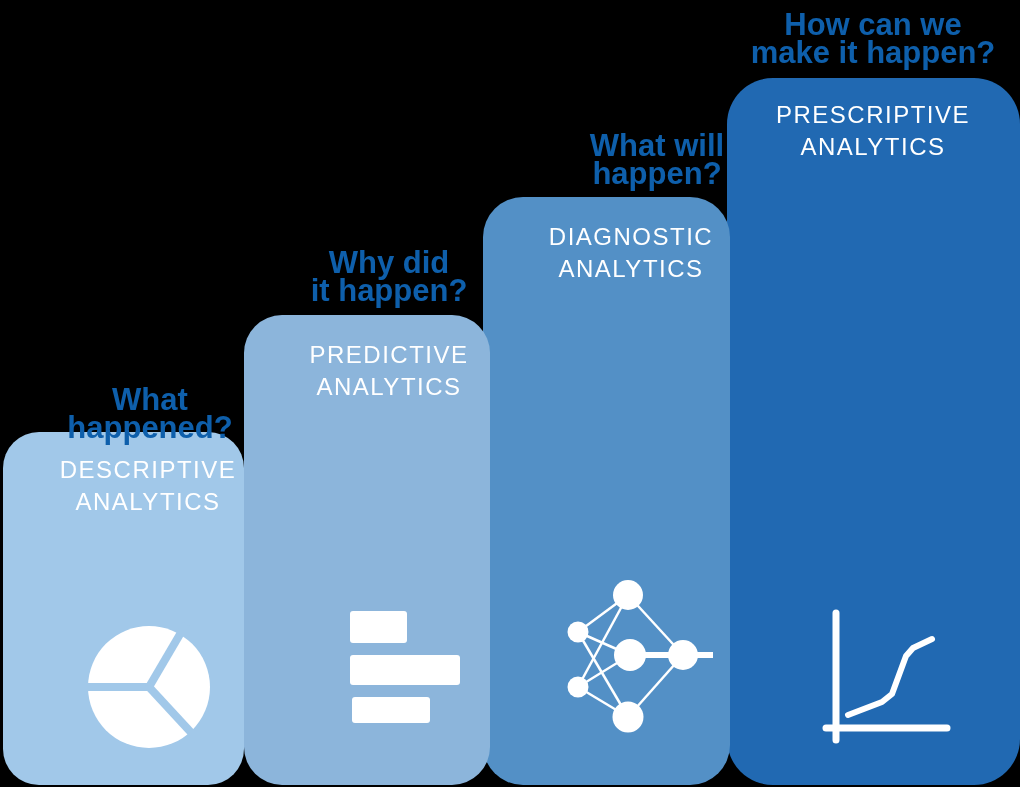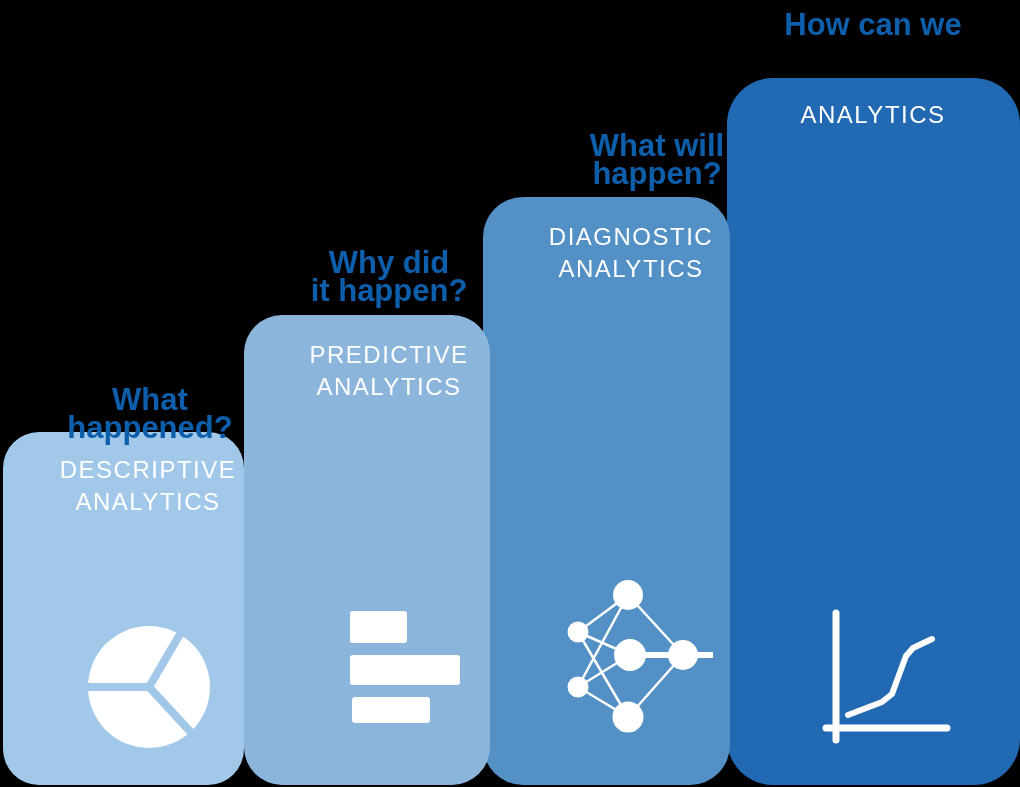--- a/index.html
+++ b/index.html
@@ -63,35 +63,37 @@
   <div class="question q-diagnostic">
     <div>Why did</div>
     <div>it happen?</div>
   </div>
   <div class="question q-predictive">
     <div>What will</div>
     <div>happen?</div>
   </div>
   <div class="question q-prescriptive">
     <div>How can we</div>
+    <div>make it happen?</div>
   </div>
 
   <div class="bar-title t-descriptive">
     <div>DESCRIPTIVE</div>
     <div>ANALYTICS</div>
   </div>
   <div class="bar-title t-diagnostic">
     <div>PREDICTIVE</div>
     <div>ANALYTICS</div>
   </div>
   <div class="bar-title t-predictive">
     <div>DIAGNOSTIC</div>
     <div>ANALYTICS</div>
   </div>
   <div class="bar-title t-prescriptive">
+    <div>PRESCRIPTIVE</div>
     <div>ANALYTICS</div>
   </div>
 
   <svg class="icon icon-pie" width="140" height="140" viewBox="0 0 140 140">
     <circle cx="70" cy="70" r="61" fill="var(--icon)"></circle>
     <g stroke="var(--bar1)" stroke-width="8" stroke-linecap="butt">
       <line x1="70" y1="70" x2="2" y2="70"></line>
       <line x1="70" y1="70" x2="107" y2="7"></line>
       <line x1="70" y1="70" x2="119" y2="123"></line>
     </g>

